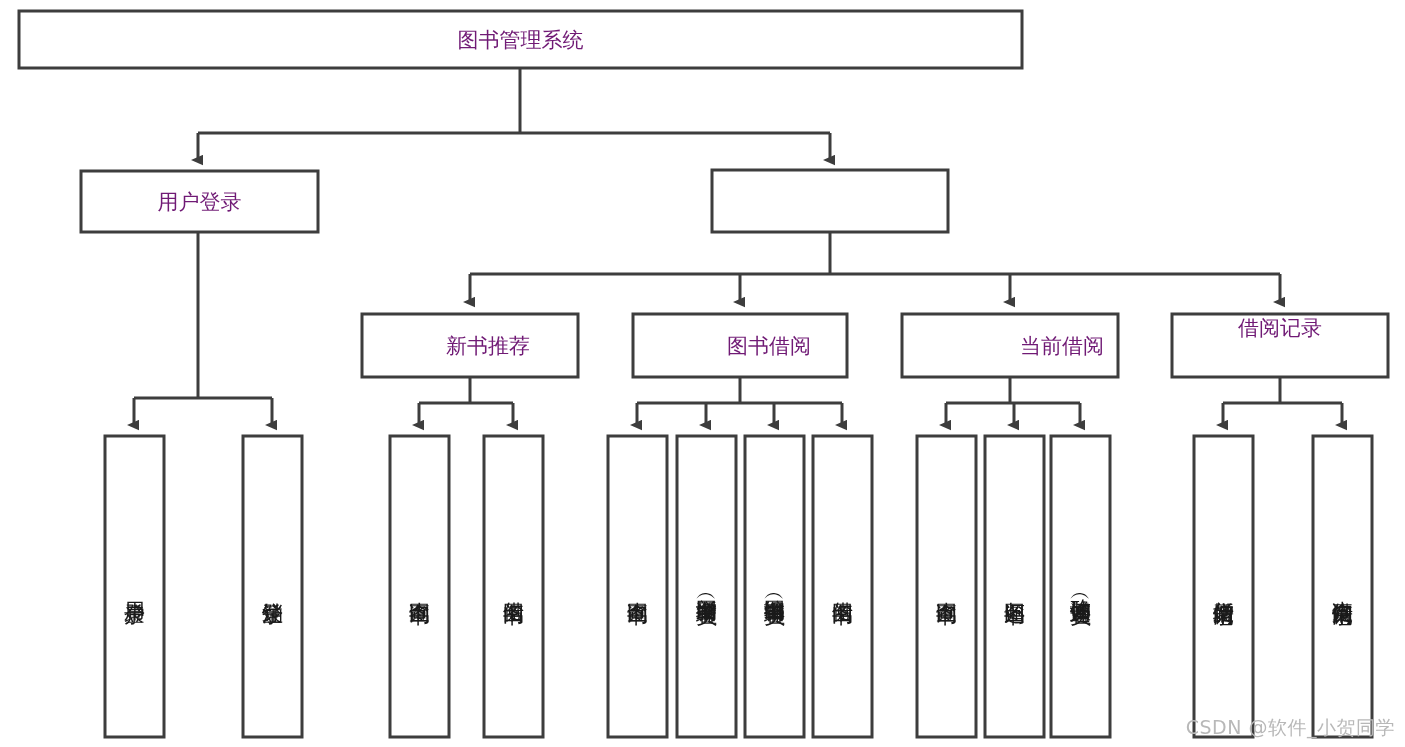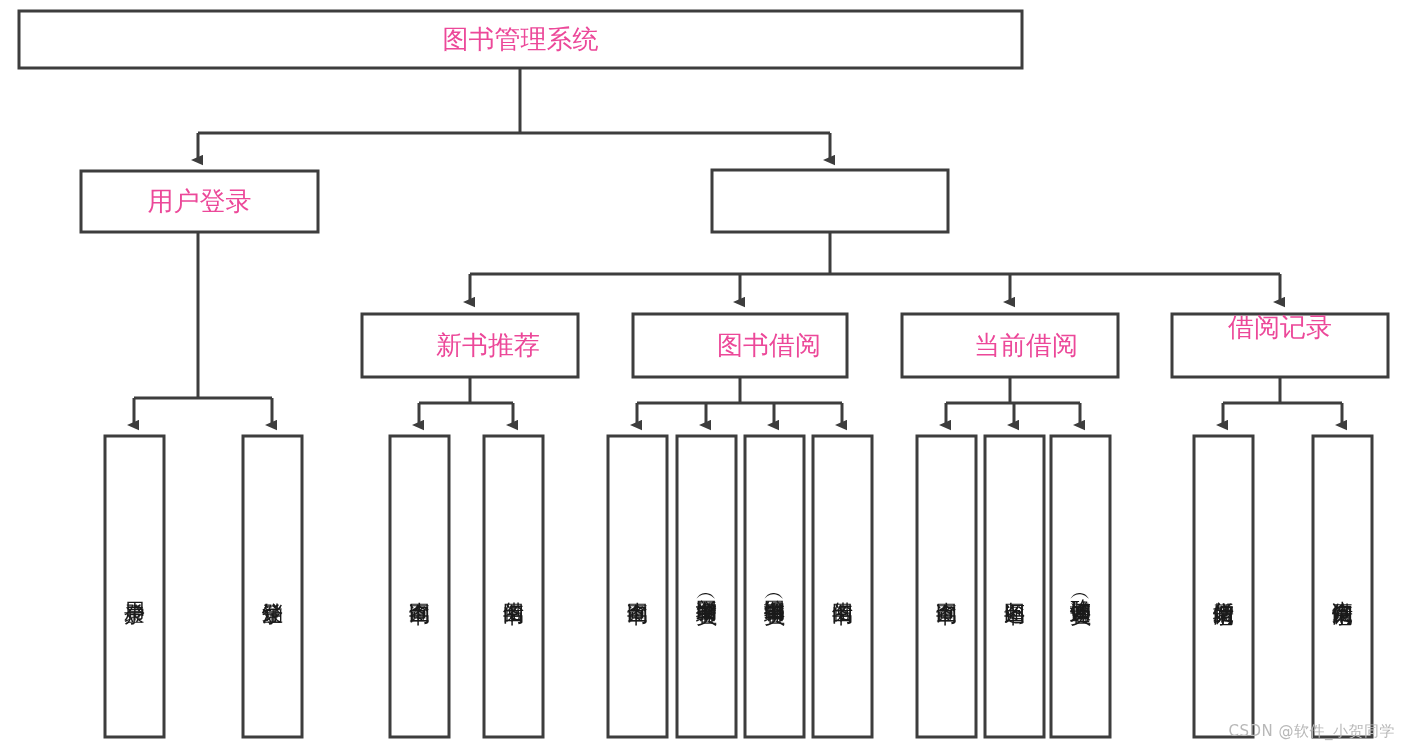--- a/index.html
+++ b/index.html
@@ -8,25 +8,25 @@
   #diagram{position:relative;width:1405px;height:747px;background:#fff;}
   svg{position:absolute;left:0;top:0;width:1405px;height:747px;}
   .box{fill:#ffffff;stroke:#3d3d3d;stroke-width:3;}
   .conn{stroke:#3d3d3d;stroke-width:3;fill:none;}
   .arrowhead{fill:#3d3d3d;stroke:none;}
   .vtext{position:absolute;writing-mode:vertical-rl;text-orientation:upright;
          font-size:21px;color:#1a1a1a;letter-spacing:1px;
          display:flex;align-items:center;justify-content:center;
          font-family:"DejaVu Sans","Liberation Sans",sans-serif;
          pointer-events:none;white-space:nowrap;}
-  .htext{position:absolute;font-size:26px;color:#ec4899;
+  .htext{position:absolute;font-size:21px;color:#701a75;
          display:flex;align-items:center;justify-content:center;
          font-family:"DejaVu Sans","Liberation Sans",sans-serif;
          pointer-events:none;white-space:nowrap;}
-  .watermark{position:absolute;right:10px;bottom:6px;font-size:15px;
+  .watermark{position:absolute;right:10px;bottom:6px;font-size:19px;
              color:#b8b8b8;font-family:"DejaVu Sans","Liberation Sans",sans-serif;
              letter-spacing:0.5px;}
 </style>
 </head>
 <body>
 
 <div id="diagram">
 
   <svg viewBox="0 0 1405 747">
     <defs>
@@ -117,21 +117,21 @@
     <rect class="box" x="1194" y="436" width="59" height="301"></rect>
     <rect class="box" x="1313" y="436" width="59" height="301"></rect>
   </svg>
 
   <div class="htext" style="left:19px;top:11px;width:1003px;height:57px;">图书管理系统</div>
 
   <div class="htext" style="left:81px;top:171px;width:237px;height:61px;">用户登录</div>
 
   <div class="htext" style="left:362px;top:314px;width:252px;height:63px;text-align:center;">新书推荐</div>
   <div class="htext" style="left:662px;top:314px;width:214px;height:63px;">图书借阅</div>
-  <div class="htext" style="left:902px;top:314px;width:248px;height:63px;">当前借阅</div>
+  <div class="htext" style="left:902px;top:314px;width:248px;height:63px;padding-left:36px;">当前借阅</div>
   <div class="htext" style="left:1172px;top:296px;width:216px;height:63px;">借阅记录</div>
 
   <div class="vtext" style="left:105px;top:436px;width:59px;height:301px;">用户登录</div>
   <div class="vtext" style="left:243px;top:436px;width:59px;height:301px;">注销登录</div>
 
   <div class="vtext" style="left:390px;top:436px;width:59px;height:301px;">查询图书</div>
   <div class="vtext" style="left:484px;top:436px;width:59px;height:301px;">借阅图书</div>
 
   <div class="vtext" style="left:608px;top:436px;width:59px;height:301px;">查询图书</div>
   <div class="vtext" style="left:677px;top:436px;width:59px;height:301px;">新增图书（管理员）</div>

